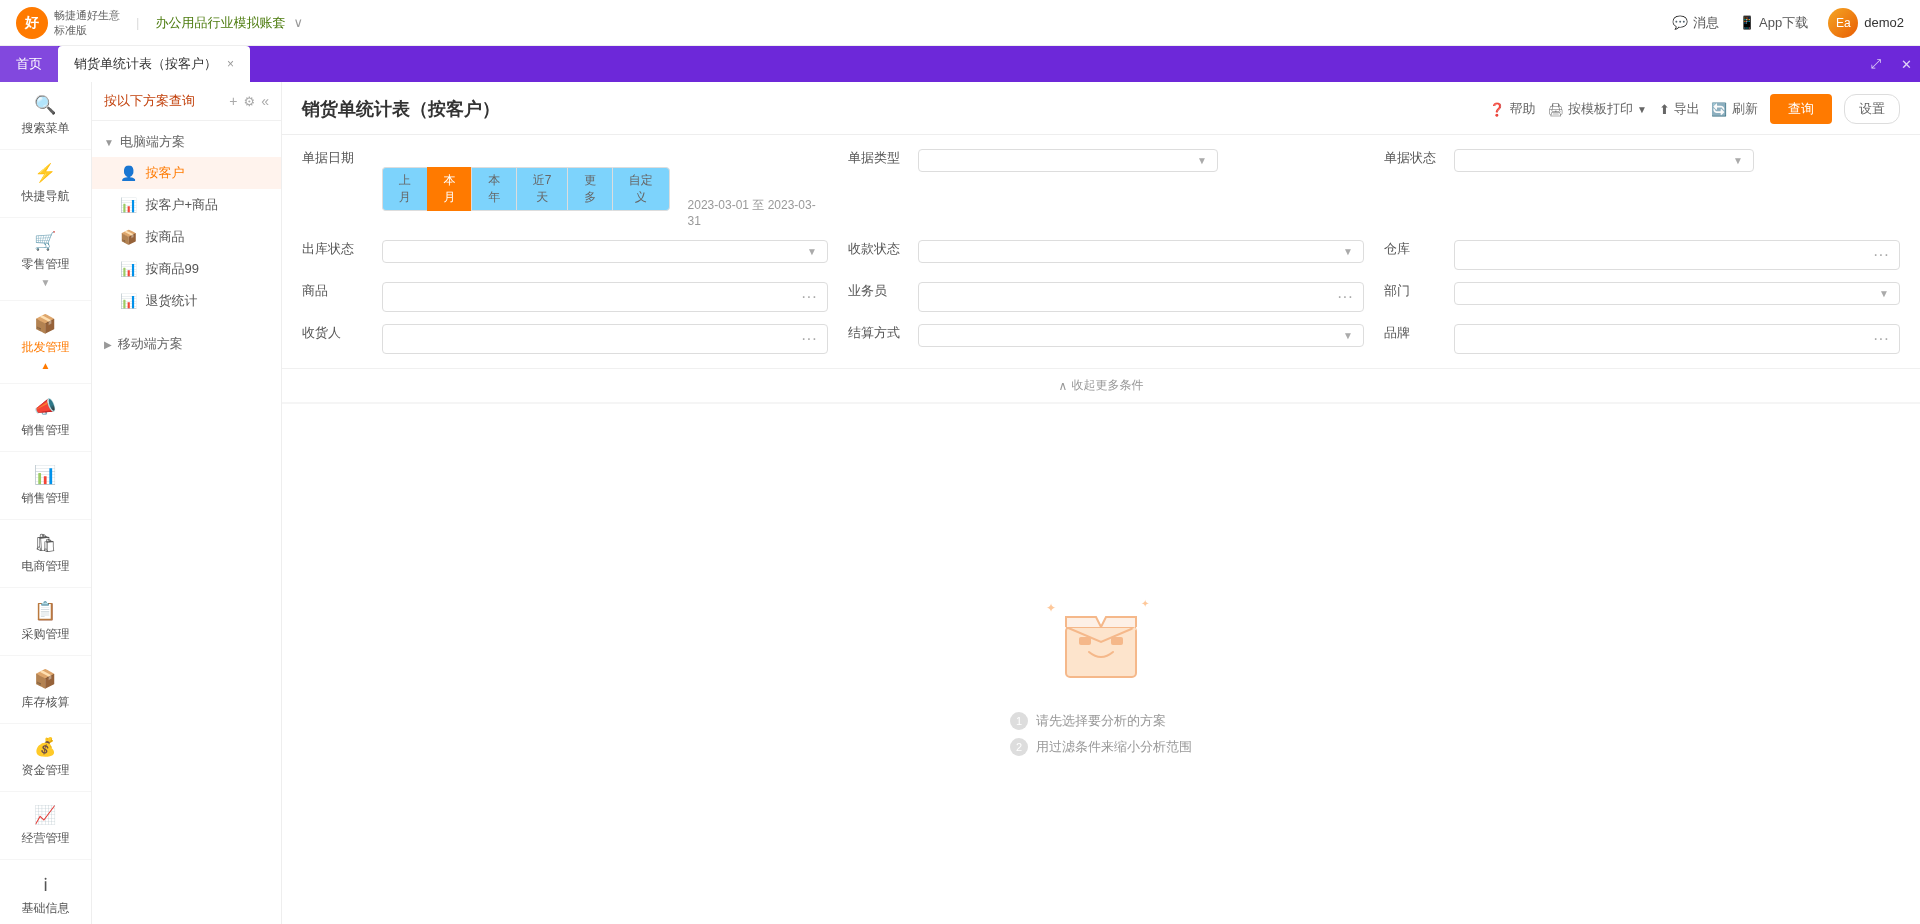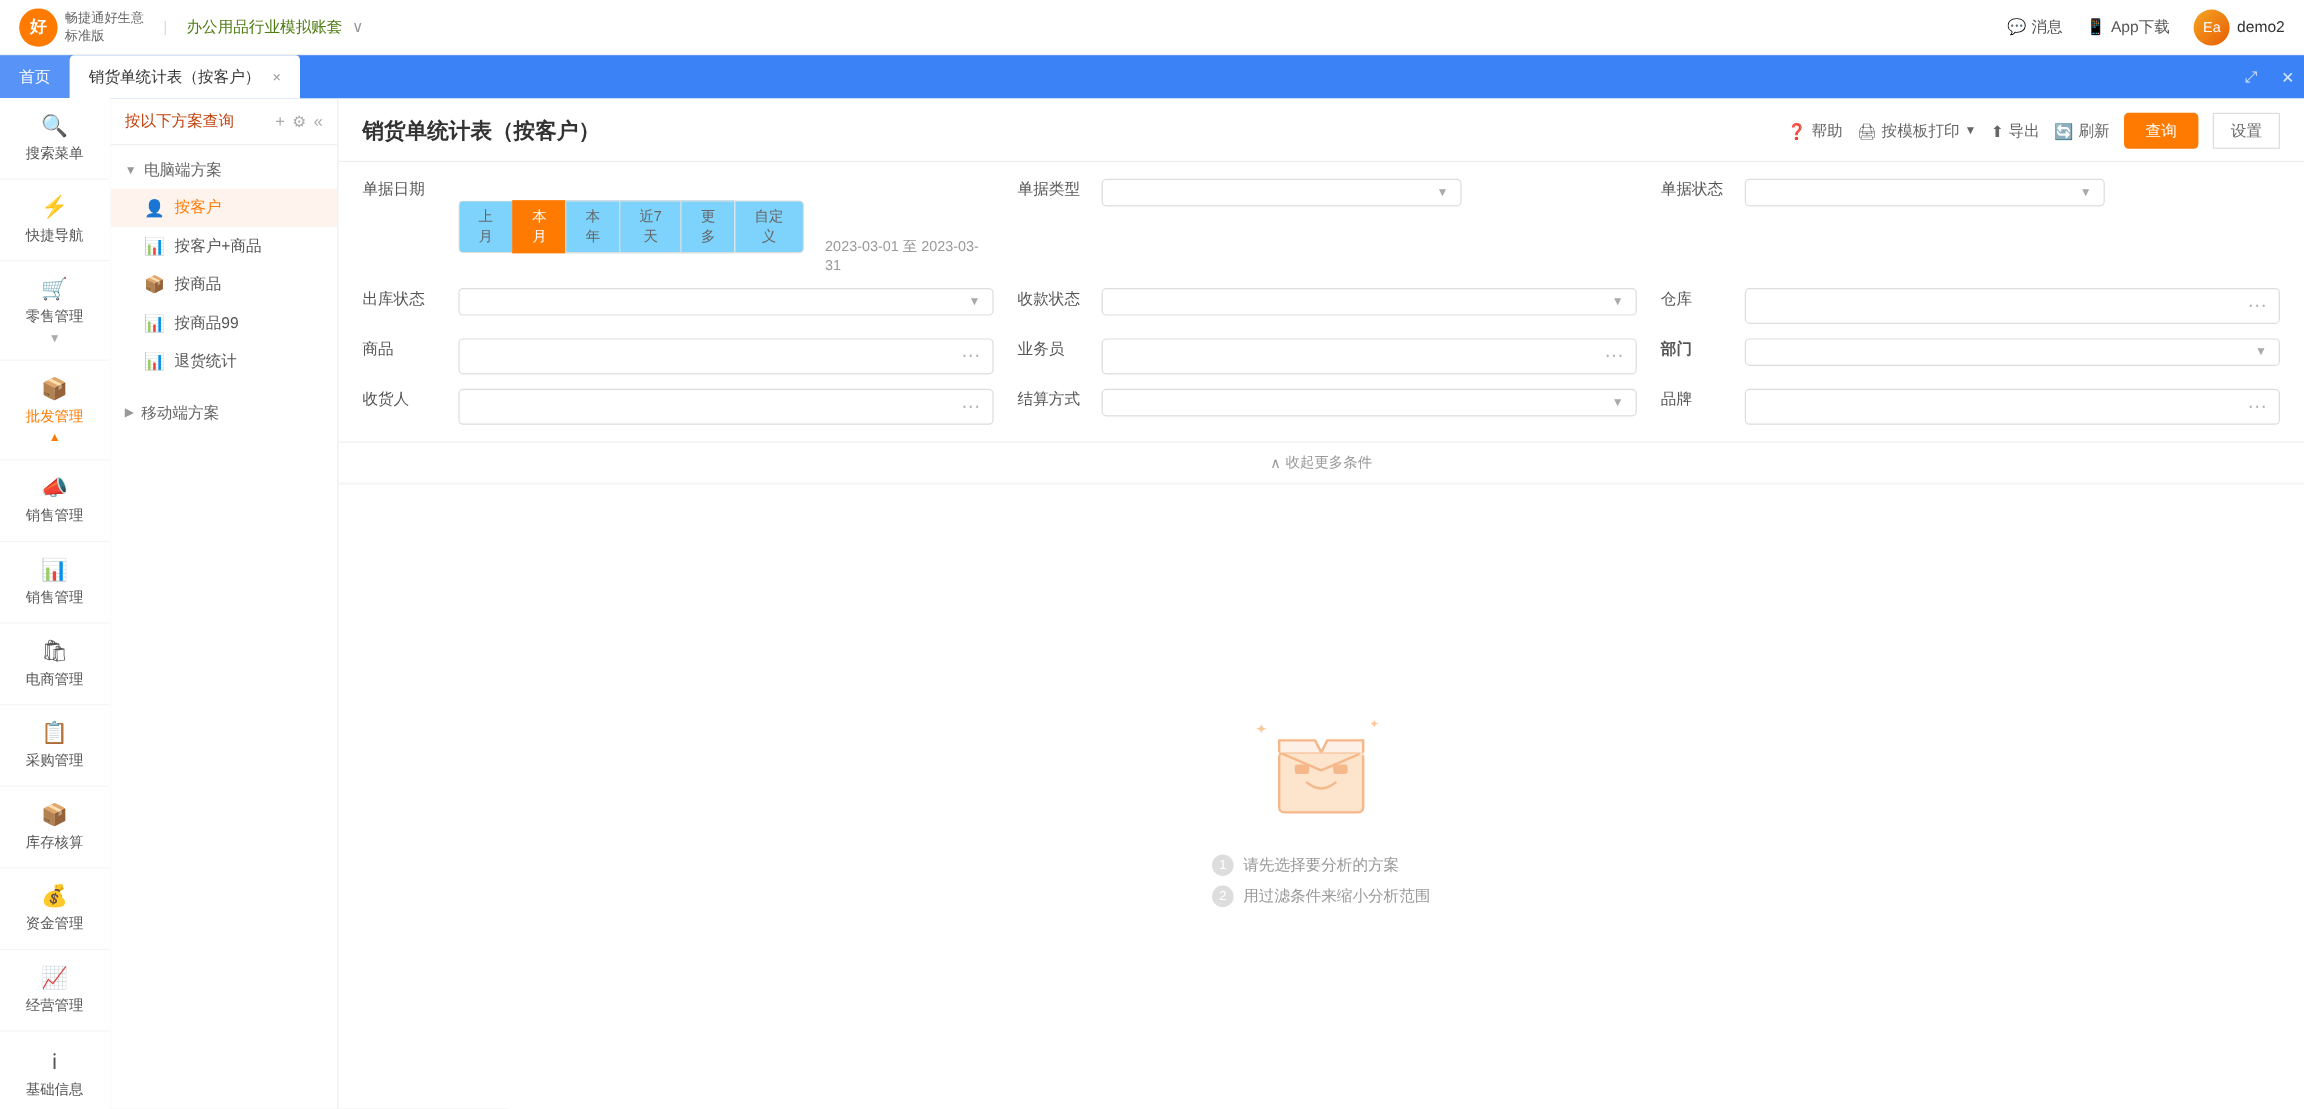--- a/index.html
+++ b/index.html
@@ -51,21 +51,21 @@
     .avatar {
       width: 30px; height: 30px;
       border-radius: 50%;
       background: linear-gradient(135deg, #f5a623, #e85d04);
       display: flex; align-items: center; justify-content: center;
       color: #fff; font-size: 12px;
     }
 
     
     .tab-bar {
-      background: #3b82f6;
+      background: #6d28d9;
       height: 36px;
       display: flex;
       align-items: center;
       padding: 0 0;
       flex-shrink: 0;
     }
     .tab {
       height: 36px;
       display: flex;
       align-items: center;
@@ -231,21 +231,21 @@
       padding: 6px 18px;
       border-radius: 4px;
       font-size: 13px;
       cursor: pointer;
     }
     .btn-settings {
       background: #fff;
       color: #666;
       border: 1px solid #ddd;
       padding: 5px 14px;
-      border-radius: 0;
+      border-radius: 12px;
       font-size: 13px;
       cursor: pointer;
     }
 
     
     .filter-area {
       background: #fff;
       padding: 14px 20px;
       flex-shrink: 0;
     }
@@ -613,21 +613,21 @@
             <span class="dots-btn">···</span>
           </div>
         </div>
         <span class="filter-label" style="width:90px;padding-left:20px;">业务员</span>
         <div class="filter-control">
           <div class="input-control" style="flex:1;">
             <span></span>
             <span class="dots-btn">···</span>
           </div>
         </div>
-        <span class="filter-label" style="width:90px;padding-left:20px;font-weight:bold;">部门</span>
+        <span class="filter-label" style="width:90px;padding-left:20px;">部门</span>
         <div class="filter-control">
           <div class="select-control" style="flex:1;">
             <span></span>
             <span class="arrow">▼</span>
           </div>
         </div>
       </div>
 
       <div class="filter-row">
         <span class="filter-label">收货人</span>

